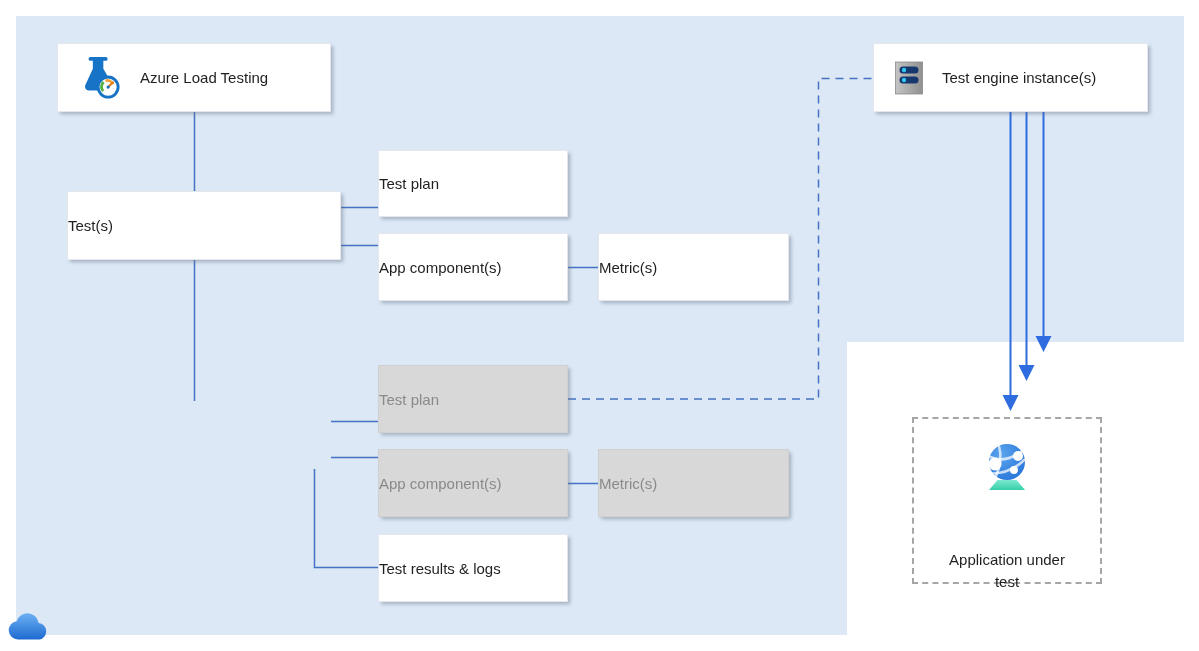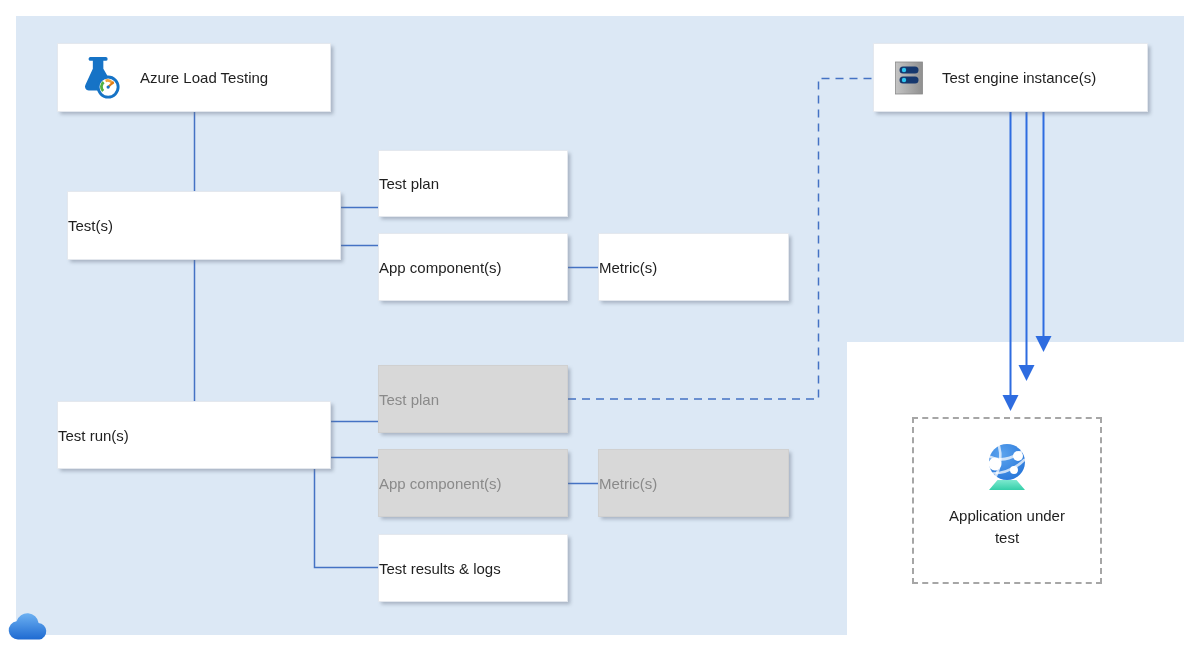--- a/index.html
+++ b/index.html
@@ -25,21 +25,21 @@
     display:flex; align-items:center; justify-content:flex-start;
     font-size:15px; color:#1f1f1f;
   }
   .node.icon-left { justify-content:flex-start; padding-left:20px; gap:18px; }
   .node.gray { background:#d8d8d8; border-color:#d0d0d0; color:#8a8a8a; }
   .node.dashed {
     background:#ffffff; border:2px dashed #a6a6a6; box-shadow:none;
     flex-direction:column; justify-content:flex-start; padding-top:20px; gap:12px;
   }
   .node .label { white-space:nowrap; }
-  .node.dashed .label { white-space:normal; text-align:center; width:120px; line-height:1.45; }
+  .node.dashed .label { white-space:normal; text-align:center; width:120px; line-height:1.45;margin-top:44px; }
   .icon { display:flex; align-items:center; justify-content:center; }
   .cloud-icon { position:absolute; left:8px; top:611px; z-index:3; }
 </style>
 </head>
 <body>
 
 <div class="canvas">
 
   <div class="panel-blue"></div>
   <div class="panel-white-cutout"></div>
@@ -111,23 +111,20 @@
   </div>
 
   <div class="node" style="left:378px;top:233px;width:190px;height:68px;">
     <span class="label">App component(s)</span>
   </div>
 
   <div class="node" style="left:598px;top:233px;width:191px;height:68px;">
     <span class="label">Metric(s)</span>
   </div>
 
-  <div class="node" style="left:57px;top:401px;width:274px;height:68px;">
-    <span class="label">Test run(s)</span>
-  </div>
 
   <div class="node gray" style="left:378px;top:365px;width:190px;height:68px;">
     <span class="label">Test plan</span>
   </div>
 
   <div class="node gray" style="left:378px;top:449px;width:190px;height:68px;">
     <span class="label">App component(s)</span>
   </div>
 
   <div class="node gray" style="left:598px;top:449px;width:191px;height:68px;">

